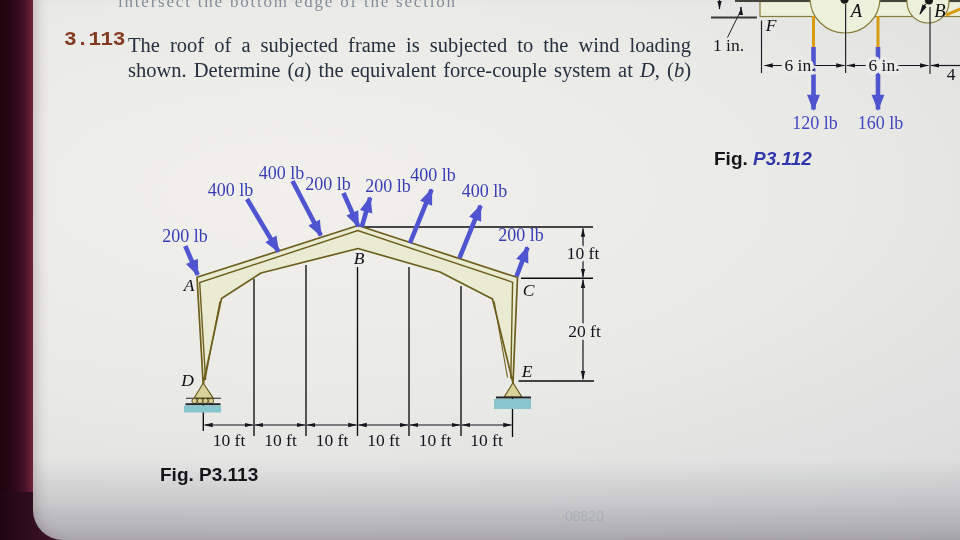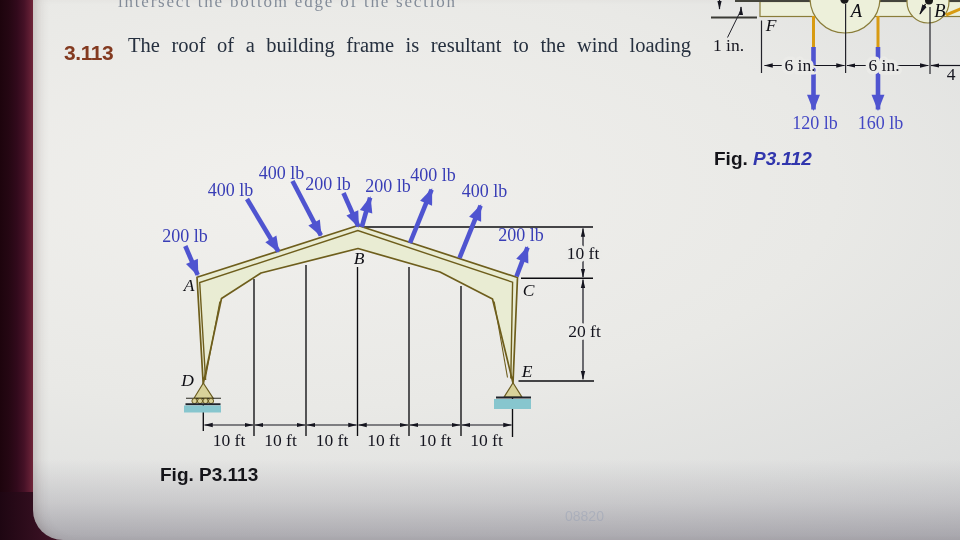--- a/index.html
+++ b/index.html
@@ -8,32 +8,33 @@
     font-family:"Liberation Serif", serif;}
   #page{position:absolute;left:33px;top:0;width:927px;height:540px;
     border-bottom-left-radius:30px;
     background:
       linear-gradient(to bottom, rgba(0,0,0,0) 0%, rgba(0,0,0,0) 85%, rgba(108,103,118,0.20) 93%, rgba(98,93,108,0.42) 100%),
       radial-gradient(ellipse 130% 90% at 28% 35%, #f1f0ed 0%, #e9e9e6 45%, #dfe0df 72%, #d3d4d5 100%);
     box-shadow: inset 12px 0 14px -10px rgba(70,45,45,0.30);}
   #para{position:absolute;left:128px;top:33px;width:563px;
     font-size:20.5px;line-height:24.6px;color:#26303f;text-align:justify;}
   #para .j{text-align:justify;text-align-last:justify;}
-  #num{position:absolute;left:64px;top:42px;font-family:Liberation Sans, sans-serif;
+  #num{position:absolute;left:64px;top:29px;font-family:Liberation Mono, monospace;
     font-weight:bold;font-size:21px;letter-spacing:-0.4px;color:#833a20;line-height:1;}
   svg{position:absolute;left:0;top:0;}
 </style>
 </head>
 <body>
 <div id="stage">
   <div style="position:absolute;left:0;bottom:0;width:80px;height:48px;background:linear-gradient(to right,#1e0612,#381022 55%,#4c1729)"></div>
   <div id="page"></div>
   <div id="num">3.113</div>
   <div id="para">
-    <div class="j">The roof of a building frame is resultant to the wind loading</div>
+    <div class="j">The roof of a subjected frame is subjected to the wind loading</div>
+    <div class="j">shown. Determine (<i>a</i>) the equivalent force-couple system at <i>D</i>, (<i>b</i>)</div>
   </div>
   <svg width="960" height="540" viewBox="0 0 960 540">
     <defs>
       <filter id="bl">
           <feGaussianBlur stdDeviation="0.55"></feGaussianBlur>
         </filter>
       <marker id="ah" viewBox="0 0 10 10" refX="8.8" refY="5" markerWidth="3.8" markerHeight="3.8" orient="auto-start-reverse">
         <path d="M0.4,1.3 L9.7,5 L0.4,8.7 Z" fill="#4f54d0"></path>
       </marker>
       <marker id="dh" viewBox="0 0 10 10" refX="9.2" refY="5" markerWidth="7.5" markerHeight="7.5" orient="auto-start-reverse">

